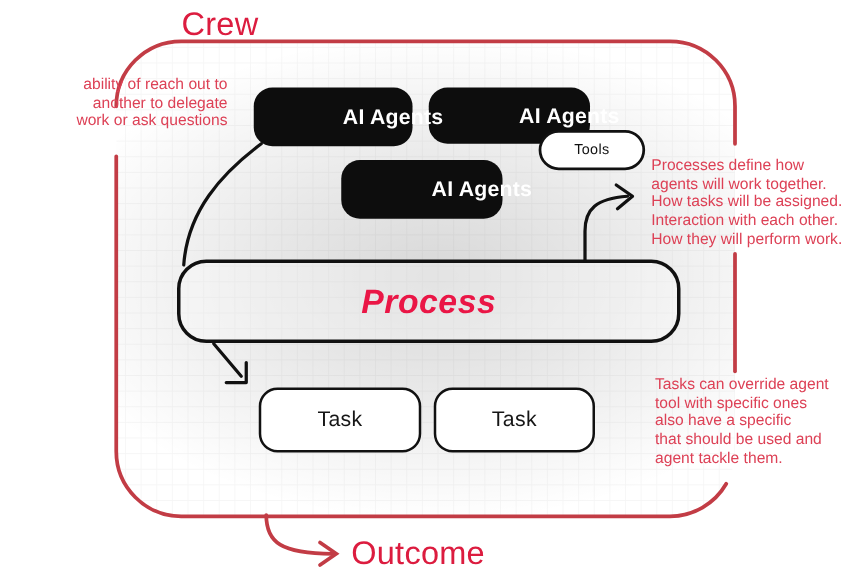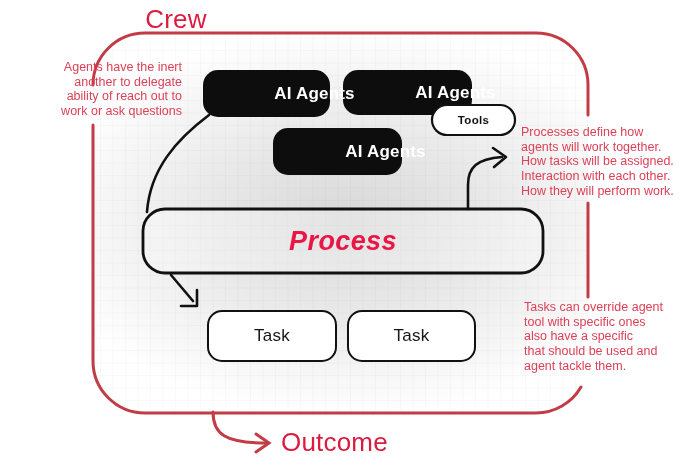--- a/index.html
+++ b/index.html
@@ -16,21 +16,21 @@
   .black-line{stroke:var(--ink,#111111);stroke-width:2.6;fill:none;stroke-linecap:round;stroke-linejoin:round;}
   .black-box{fill:var(--box-black,#0d0d0d);}
   .white-box{fill:#ffffff;stroke:var(--ink,#111111);}
   .process-box{fill:rgba(255,255,255,0.30);stroke:var(--ink,#111111);stroke-width:2.8;}
 
   
   .lbl{position:absolute;display:flex;align-items:center;justify-content:center;
        white-space:nowrap;pointer-events:none;}
   .title-text{font-weight:normal;font-size:26px;color:var(--title-red,#dc1c3f);letter-spacing:0.2px;}
   .agent-text{color:#ffffff;font-weight:bold;font-size:17px;letter-spacing:0.2px;margin-left:48px;}
-  .tools-text{color:#111111;font-size:11.5px;font-weight:700;letter-spacing:0.3px;}
+  .tools-text{color:#111111;font-size:11.5px;font-weight:400;letter-spacing:0.3px;}
   .process-text{color:var(--process-red,#ea1646);font-weight:bold;font-size:27px;letter-spacing:0.4px;font-style:italic;}
   .task-text{color:#161616;font-size:17px;font-weight:500;letter-spacing:0.3px;}
   .note{position:absolute;font-size:12.5px;line-height:14.7px;color:var(--note-red,#dd4156);
         font-weight:500;}
   .note.right-align{text-align:right;}
 </style>
 </head>
 <body>
 
 <div class="stage">
@@ -97,23 +97,22 @@
   <div class="lbl agent-text" style="left:273px;top:128px;width:129px;height:47px;">AI Agents</div>
 
   <div class="lbl tools-text" style="left:432px;top:105px;width:83px;height:30px;">Tools</div>
 
   <div class="lbl process-text" style="left:143px;top:209px;width:400px;height:64px;">Process</div>
 
   <div class="lbl task-text" style="left:208px;top:311px;width:128px;height:50px;">Task</div>
   <div class="lbl task-text" style="left:348px;top:311px;width:127px;height:50px;">Task</div>
 
   <div class="note right-align" style="left:36px;top:60px;width:146px;">
-    <div>Agents have the inert</div>
+    <div>ability of reach out to</div>
     <div>another to delegate</div>
-    <div>ability of reach out to</div>
     <div>work or ask questions</div>
   </div>
 
   <div class="note" style="left:521px;top:125px;width:170px;">
     <div>Processes define how</div>
     <div>agents will work together.</div>
     <div>How tasks will be assigned.</div>
     <div>Interaction with each other.</div>
     <div>How they will perform work.</div>
   </div>

